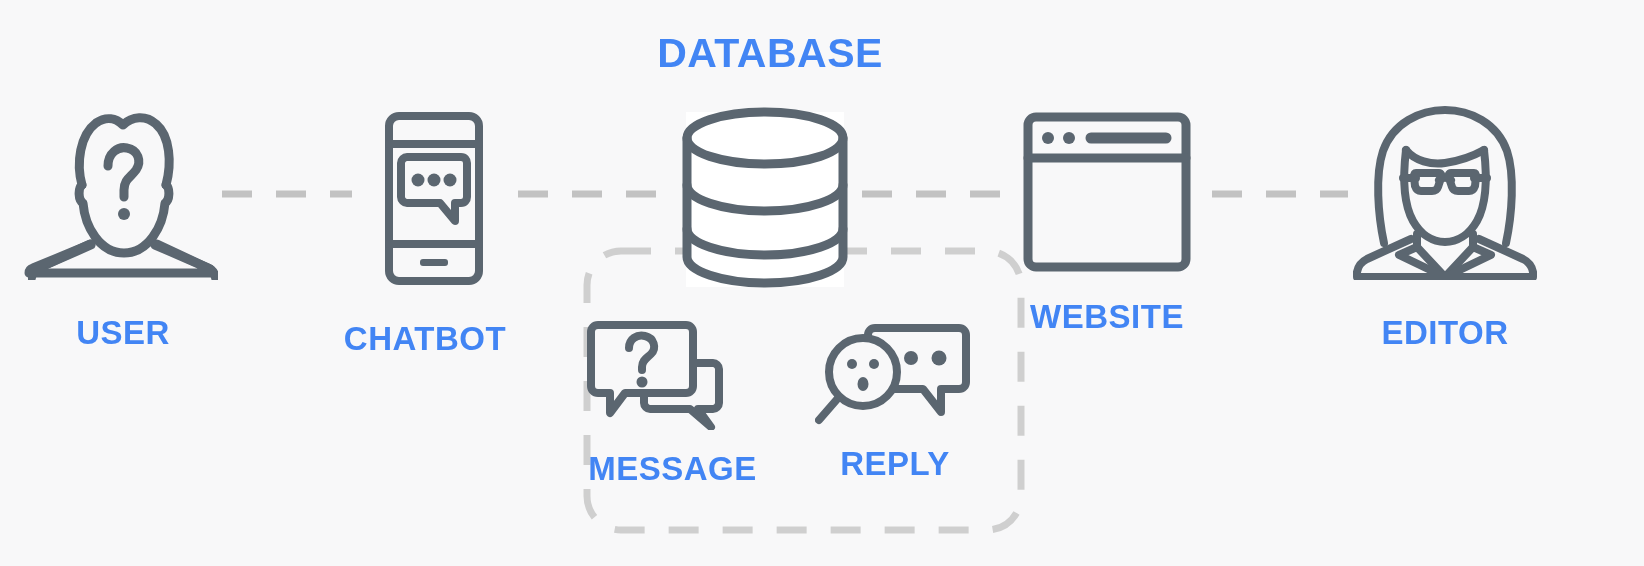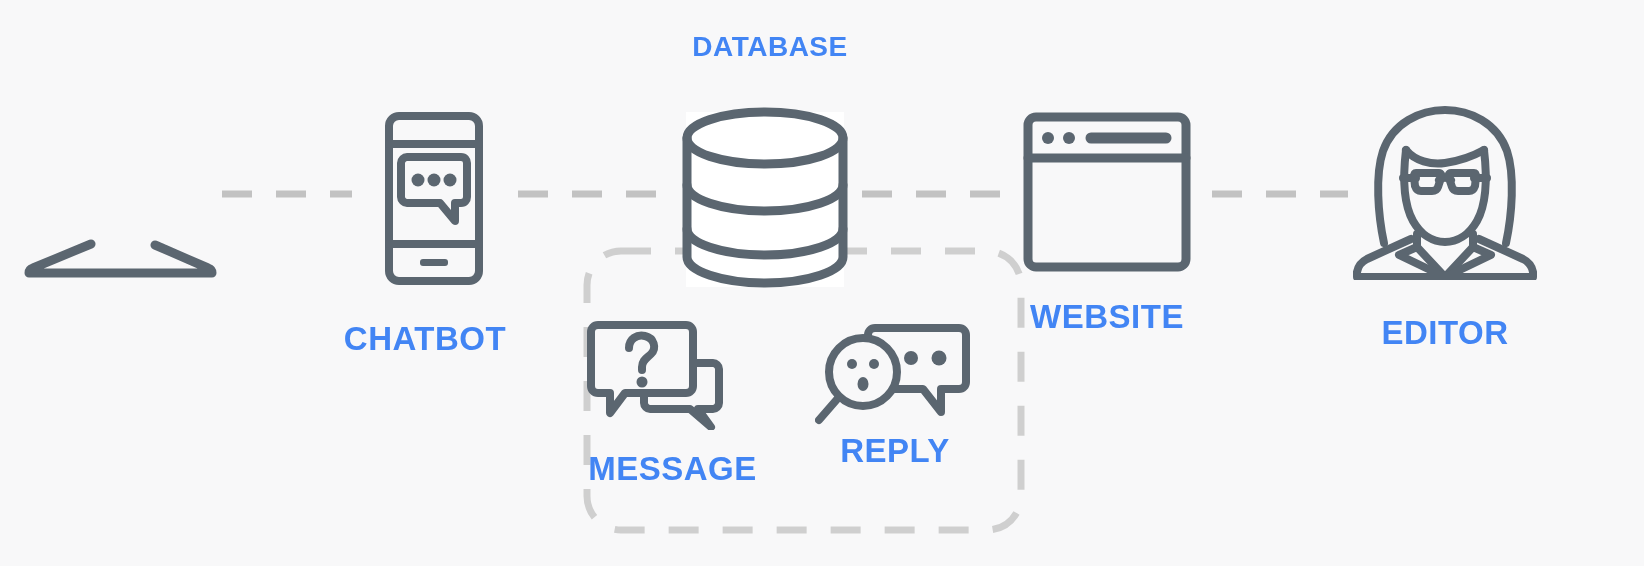--- a/index.html
+++ b/index.html
@@ -43,21 +43,21 @@
     letter-spacing: 0.5px;
     color: #4285f4;
     text-align: center;
     white-space: nowrap;
     line-height: 1;
   }
   .label-abs {
     position: absolute;
     font-family: "Liberation Sans", sans-serif;
     font-weight: bold;
-    font-size: 28px;
+    font-size: 41px;
     letter-spacing: 0.5px;
     color: #4285f4;
     text-align: center;
     white-space: nowrap;
     line-height: 1;
   }
   .db-plate {
     position: absolute;
     background: #ffffff;
   }
@@ -75,20 +75,38 @@
       <line x1="1212" y1="194" x2="1348" y2="194" stroke-dasharray="30 24"></line>
     </g>
   </svg>
 
   <svg class="layer" viewBox="0 0 1644 566" width="1644" height="566" xmlns="http://www.w3.org/2000/svg">
     <rect x="587" y="251" width="434" height="279" rx="34" ry="34" fill="none" stroke="#cfcfcf" stroke-width="7" stroke-dasharray="30 24"></rect>
   </svg>
 
   <div class="db-plate" style="left:686px; top:112px; width:158px; height:175px;"></div>
 
+  <div class="node" style="left:28px; top:105px; width:190px;">
+    <svg class="node-icon" width="190" height="175" viewBox="0 0 190 175" xmlns="http://www.w3.org/2000/svg">
+      <g fill="none" stroke="#5b6670" stroke-width="9" stroke-linecap="round" stroke-linejoin="round">
+
+        <path d="M54 80 C48 58 52 30 68 18 C78 11 88 13 95 20 C104 11 118 10 128 19 C142 31 144 58 138 80"></path>
+
+        <path d="M54 80 C50 83 50 95 55 98 C57 122 72 148 96 148 C120 148 135 122 137 98 C142 95 142 83 138 80"></path>
+
+        <path d="M80 61 C80 48 90 41 99 43 C110 45 114 56 108 65 C103 72 96 74 96 85 L96 92"></path>
+        <circle cx="96" cy="109" r="6" fill="#5b6670" stroke="none"></circle>
+
+        <path d="M63 140 L13 162 L3 170 L3 170 L1 170"></path>
+        <path d="M62 139 L11 163 C6 165 4 169 3 174 L-8 174"></path>
+        <path d="M129 139 L180 163 C185 165 187 169 188 174 L198 174"></path>
+      </g>
+    </svg>
+    <div class="node-label" style="margin-top:36px;">USER</div>
+  </div>
 
   <svg class="layer" viewBox="0 0 1644 566" width="1644" height="566" xmlns="http://www.w3.org/2000/svg">
     <g fill="none" stroke="#5b6670" stroke-width="9" stroke-linecap="round" stroke-linejoin="round">
       <path d="M91 244 L33 268 C30 269 29 271 29 273 L212 273 C212 271 211 269 208 268 L155 245"></path>
     </g>
   </svg>
 
   <div class="node" style="left:330px; top:111px; width:190px;">
     <svg class="node-icon" width="190" height="175" viewBox="0 0 190 175" xmlns="http://www.w3.org/2000/svg">
       <g fill="none" stroke="#5b6670" stroke-width="8" stroke-linecap="round" stroke-linejoin="round">
@@ -178,16 +196,16 @@
         <circle cx="124" cy="38" r="7.5" fill="#5b6670" stroke="none"></circle>
 
         <circle cx="48" cy="52" r="34" fill="#f8f8f9"></circle>
         <circle cx="37" cy="44" r="5" fill="#5b6670" stroke="none"></circle>
         <circle cx="59" cy="44" r="5" fill="#5b6670" stroke="none"></circle>
         <ellipse cx="48" cy="64" rx="5.5" ry="7" fill="#5b6670" stroke="none"></ellipse>
 
         <line x1="24" y1="77" x2="4" y2="100"></line>
       </g>
     </svg>
-    <div class="node-label" style="margin-top:4px;text-align:right;">REPLY</div>
+    <div class="node-label" style="margin-top:17px;text-align:right;">REPLY</div>
   </div>
 
 </div>
 
 </body></html>

